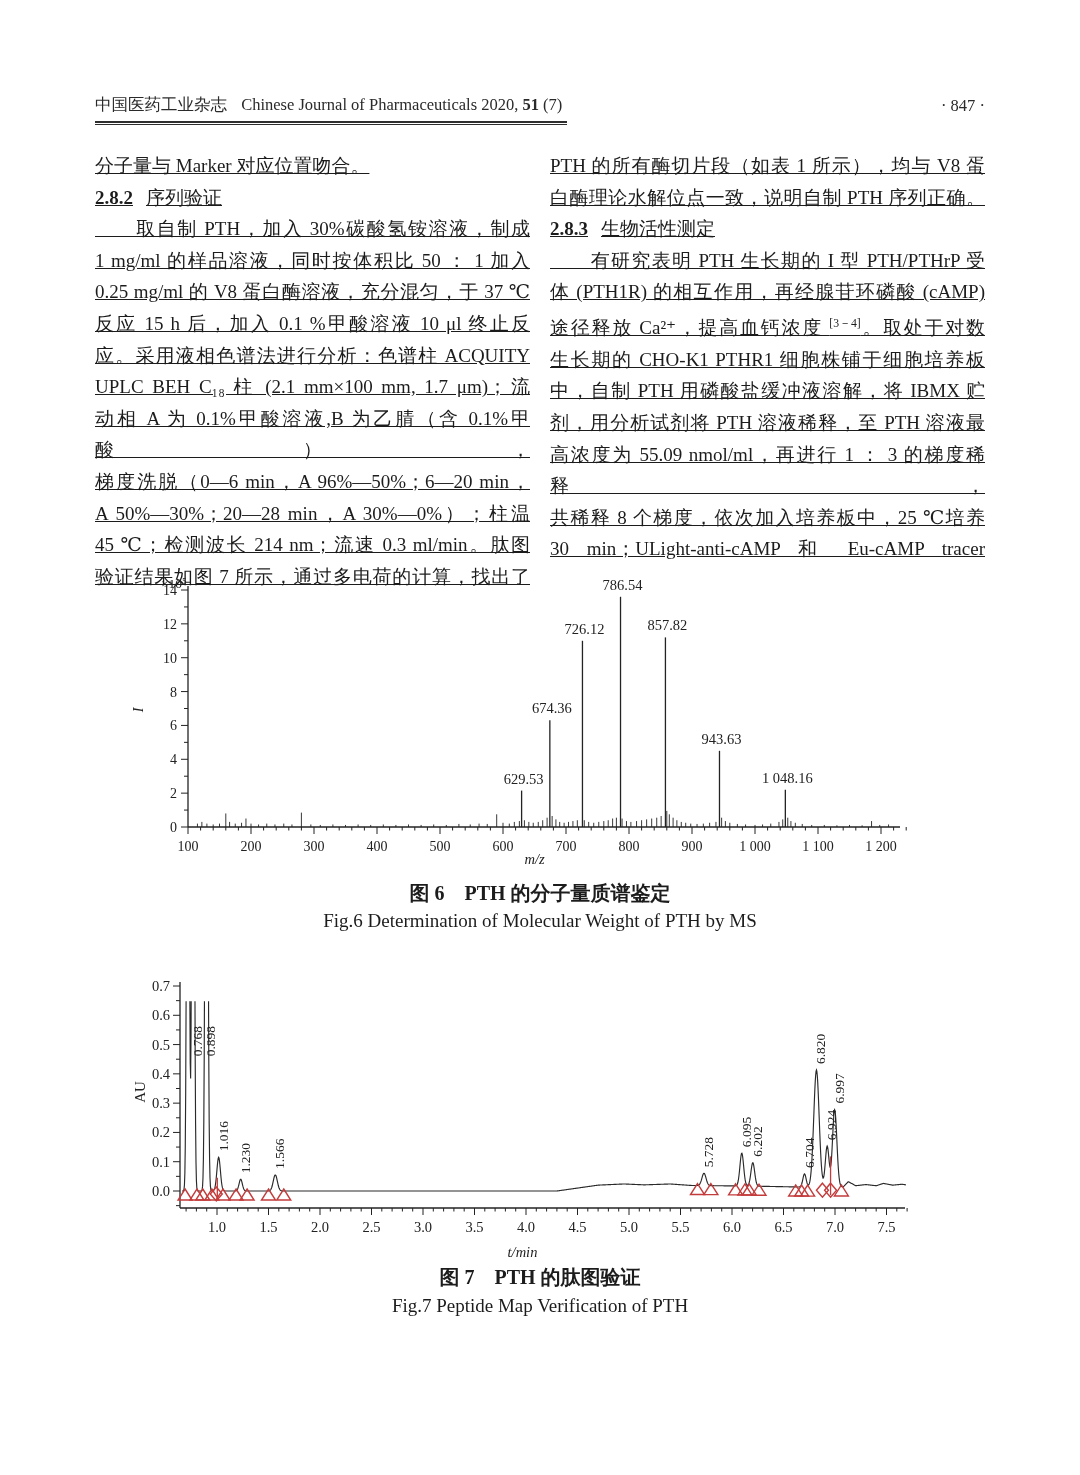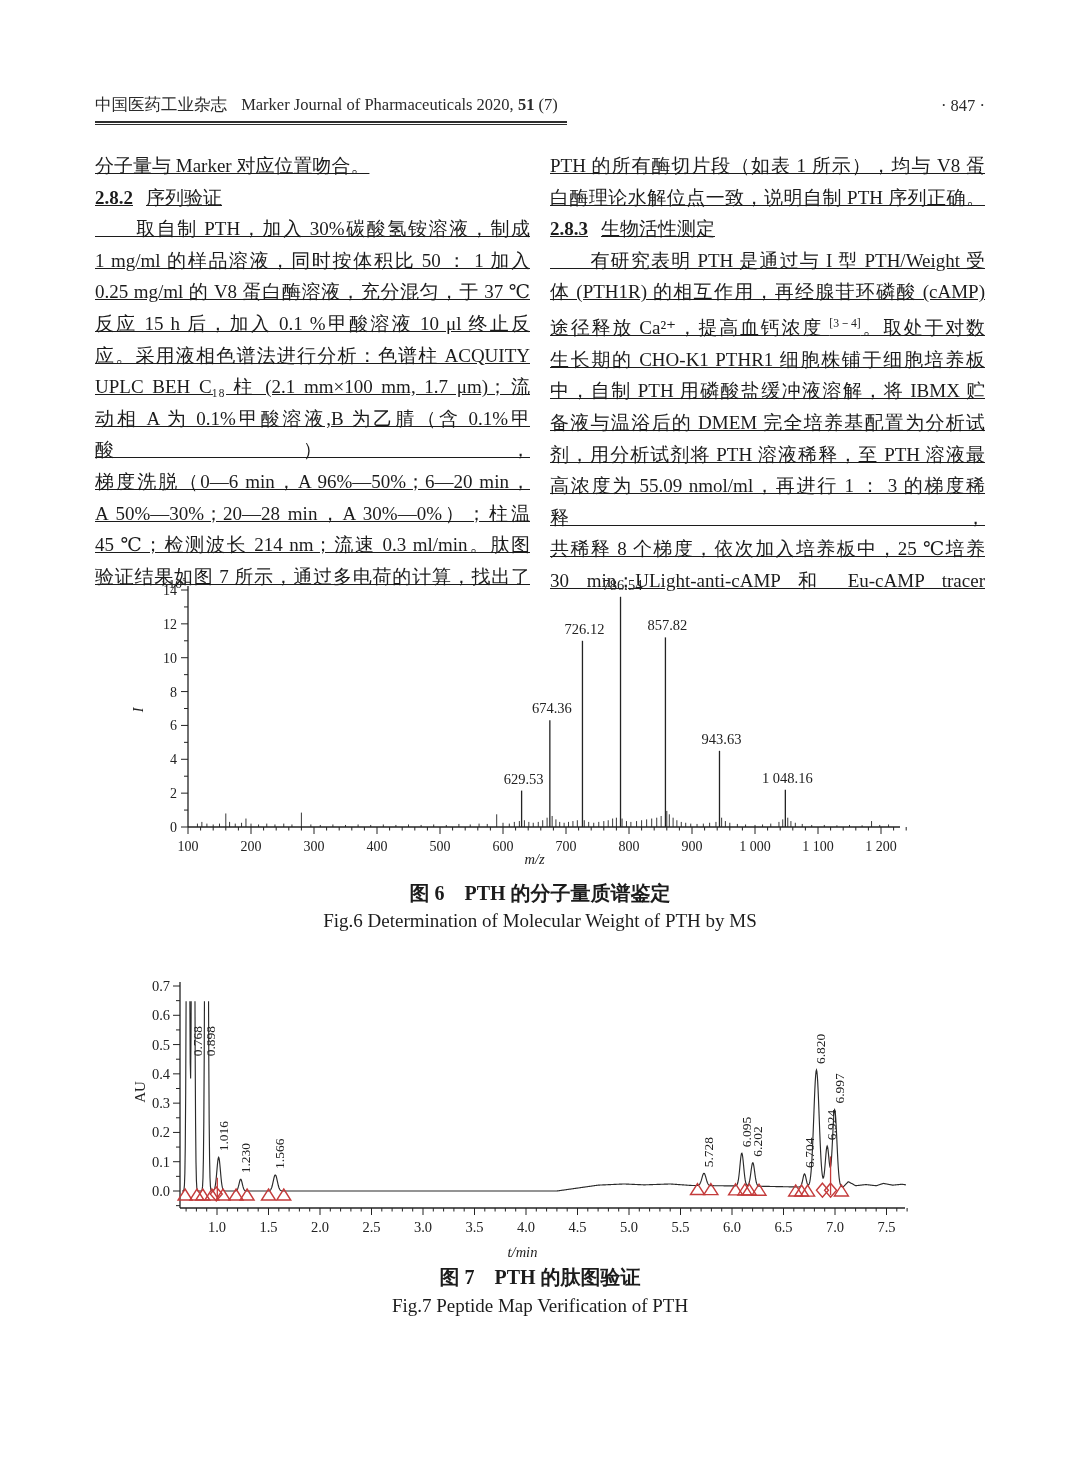--- a/index.html
+++ b/index.html
@@ -43,21 +43,21 @@
   svg text { font-family:"Liberation Serif","DejaVu Serif",serif; fill:#222; }
 </style>
 </head>
 <body>
 
 <div class="page">
 
   <div class="header">
     <div>
       <span>中国医药工业杂志</span>
-      <span style="margin-left:10px;">Marker Journal of Pharmaceuticals 2020,</span>
+      <span style="margin-left:10px;">Chinese Journal of Pharmaceuticals 2020,</span>
       <span class="vol">51</span>
       <span>(7)</span>
     </div>
     <div>· 847 ·</div>
   </div>
   <div class="header-rule"></div>
 
   <div class="columns">
     <div class="col">
       <div class="line">分子量与 Marker 对应位置吻合。</div>
@@ -81,26 +81,25 @@
 
     <div class="col">
       <div>
           <div class="line fill">PTH 的所有酶切片段（如表 1 所示），均与 V8 蛋</div>
           <div class="line fill">白酶理论水解位点一致，说明自制 PTH 序列正确。</div>
         </div>
       <div class="line sec-heading">
         <span class="num">2.8.3</span><span class="title">生物活性测定</span>
       </div>
       <div>
-          <div class="line fill">　　有研究表明 PTH 是通过与 I 型 PTH/Weight 受</div>
+          <div class="line fill">　　有研究表明 PTH 生长期的 I 型 PTH/PTHrP 受</div>
           <div class="line fill">体 (PTH1R) 的相互作用，再经腺苷环磷酸 (cAMP)</div>
           <div class="line fill"><span>途径释放 Ca²⁺，提高血钙浓度 </span><span class="sup">[3－4]</span><span>。取处于对数</span></div>
           <div class="line fill">生长期的 CHO-K1 PTHR1 细胞株铺于细胞培养板</div>
           <div class="line fill">中，自制 PTH 用磷酸盐缓冲液溶解，将 IBMX 贮</div>
-          <div class="line fill">备液与温浴后的 DMEM 完全培养基配置为分析试</div>
           <div class="line fill">剂，用分析试剂将 PTH 溶液稀释，至 PTH 溶液最</div>
           <div class="line fill">高浓度为 55.09 nmol/ml，再进行 1 ： 3 的梯度稀释，</div>
           <div class="line fill">共稀释 8 个梯度，依次加入培养板中，25 ℃培养</div>
           <div class="line fill">30 min；ULight-anti-cAMP 和 Eu-cAMP tracer</div>
         </div>
     </div>
   </div>
 
   <svg id="ms-svg" class="fig-svg" width="860" height="300" viewBox="0 0 860 300">
       <line x1="83" y1="255" x2="795" y2="255" stroke="#232323" stroke-width="1.3"></line>

